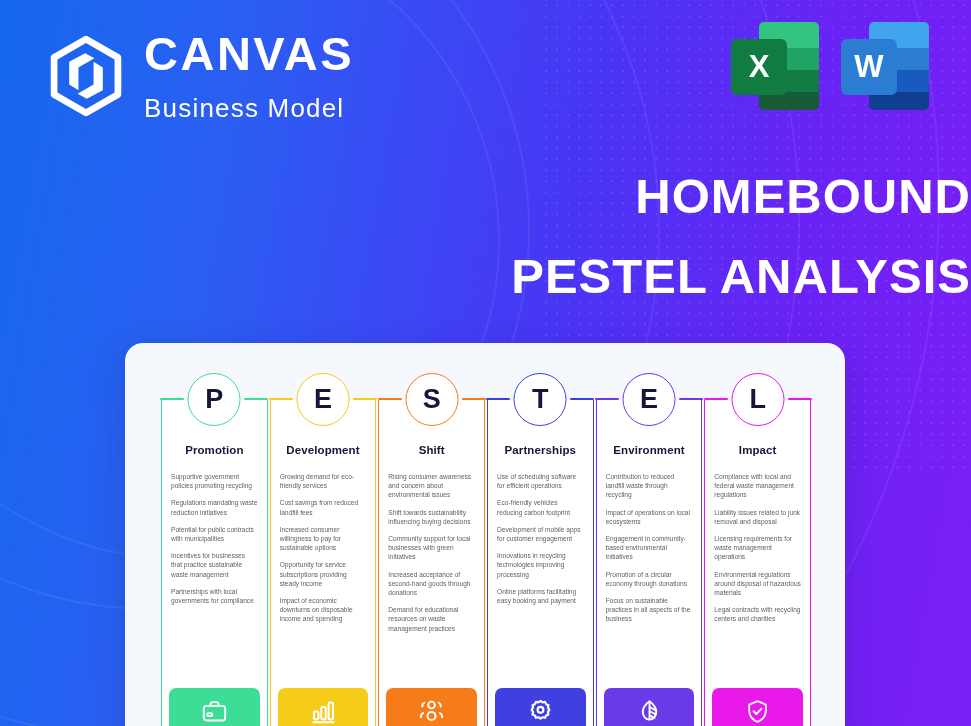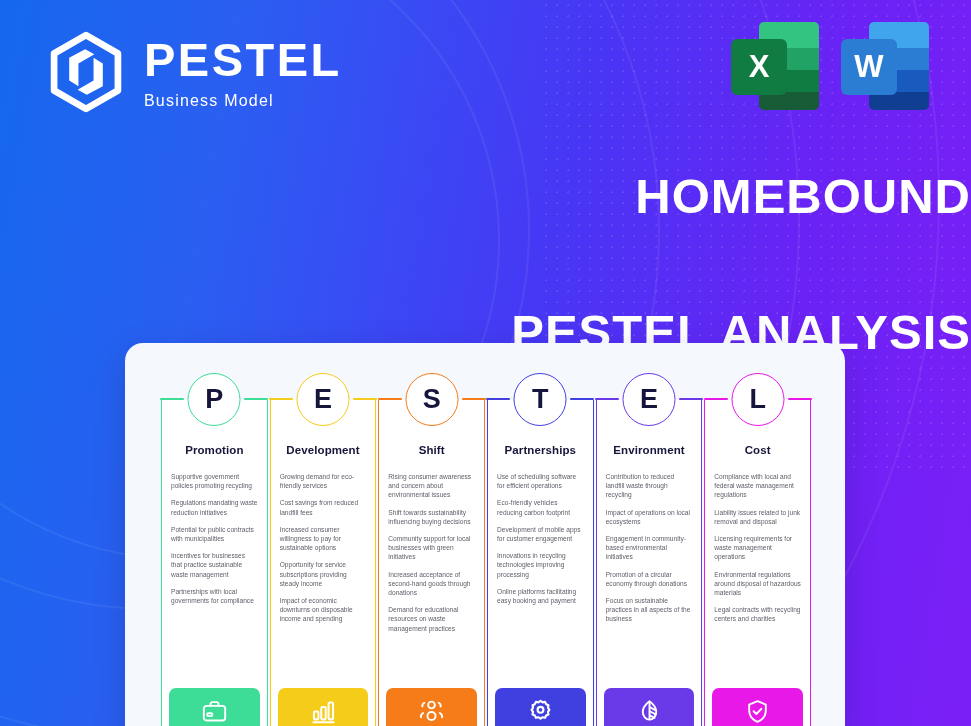--- a/index.html
+++ b/index.html
@@ -29,21 +29,21 @@
   
   #brand { position:absolute; left:44px; top:30px; display:flex; align-items:center; gap:16px; }
   #brand .mark { width:84px; height:84px; flex:0 0 84px; }
   #brand .wordmark { display:flex; flex-direction:column; line-height:1; }
   #brand .wordmark .big {
     font-family:"Liberation Sans", sans-serif;
     font-size:47px; font-weight:700; color:#fff; letter-spacing:2.5px;
   }
   #brand .wordmark .sub {
     font-family:"Liberation Sans", sans-serif;
-    font-size:16px; font-weight:400; color:#fff; letter-spacing:1.2px; margin-top:10px;
+    font-size:26px; font-weight:400; color:#fff; letter-spacing:1.2px; margin-top:18px;
   }
 
   #office-icons { position:absolute; right:42px; top:22px; display:flex; gap:22px; }
   .office-icon { position:relative; width:88px; height:88px; }
   .office-icon .tile { position:absolute; left:28px; top:0; width:60px; height:88px; border-radius:5px; overflow:hidden; }
   .office-icon .tile i { position:absolute; left:0; width:100%; display:block; }
   .office-icon .badge {
     position:absolute; left:0; top:17px; width:56px; height:56px; border-radius:6px;
     display:flex; align-items:center; justify-content:center;
     font-family:"Liberation Sans", sans-serif; font-size:31px; font-weight:700; color:#fff;
@@ -61,21 +61,21 @@
   .word .tile i.r4 { top:70px; height:18px; background:#103f91; }
   .word .badge { background:#2b7cd3; }
 
   
   #title-block { position:absolute; left:0; right:0; top:168px; text-align:right; }
   #title-block .line {
     font-family:"Liberation Sans", sans-serif;
     color:#ffffff; font-weight:700; letter-spacing:1px;
   }
   #title-block .l1 { font-size:49px; }
-  #title-block .l2 { font-size:49px; margin-top:80px; }
+  #title-block .l2 { font-size:49px; margin-top:24px; }
 
   
   #panel {
     position:absolute; left:125px; top:343px; width:720px; height:400px;
     background:#f5f8fc; border-radius:18px;
     box-shadow:0 10px 34px rgba(10,20,60,0.18);
     padding:0 10px;
   }
   #cards { position:absolute; left:36px; top:57px; width:650px; display:flex; gap:2px; }
   .card {
@@ -130,21 +130,21 @@
         <g fill="none" stroke="#ffffff" stroke-width="8" stroke-linejoin="round">
           <path d="M50 6 L88 28 L88 72 L50 94 L12 72 L12 28 Z"></path>
         </g>
         <g fill="#ffffff">
           <path d="M30 33 L30 60 L41 67 L41 40 L60 29 L49 23 Z"></path>
           <path d="M70 67 L70 40 L59 33 L59 60 L40 71 L51 77 Z"></path>
         </g>
       </svg>
     </span>
     <span class="wordmark">
-      <span class="big">PESTEL</span>
+      <span class="big">CANVAS</span>
       <span class="sub">Business Model</span>
     </span>
   </div>
 
   <div id="office-icons">
     <span class="office-icon excel">
       <span class="tile">
         <i class="r1"></i>
           <i class="r2"></i>
           <i class="r3"></i>
@@ -280,21 +280,21 @@
               <path d="M12.6 8.4l4.6 2.4M12.6 12l4.9 2.6M12.6 15.6l3.9 2"></path>
             </svg>
           </div>
         </div>
         <div class="card" style="border-color: rgb(232, 24, 232);">
           <div class="topbar">
             <span style="left:0;width:24px;background:#e818e8;border-radius:2px"></span>
             <span style="right:0;width:24px;background:#e818e8;border-radius:2px"></span>
           </div>
           <div class="letter" style="border-color: rgb(232, 24, 232); color: rgb(22, 22, 60);">L</div>
-          <div class="card-title">Cost</div>
+          <div class="card-title">Impact</div>
           <ul class="points">
             <li>Compliance with local and federal waste management regulations</li>
             <li>Liability issues related to junk removal and disposal</li>
             <li>Licensing requirements for waste management operations</li>
             <li>Environmental regulations around disposal of hazardous materials</li>
             <li>Legal contracts with recycling centers and charities</li>
           </ul>
           <div class="icon-box" style="background: rgb(232, 24, 232);">
             <svg viewBox="0 0 24 24" fill="none" stroke="#fff" stroke-width="1.7" stroke-linecap="round" stroke-linejoin="round">
               <path d="M12 2.8l7.4 3v5.4c0 4.4-3 8.2-7.4 10-4.4-1.8-7.4-5.6-7.4-10V5.8z"></path>

